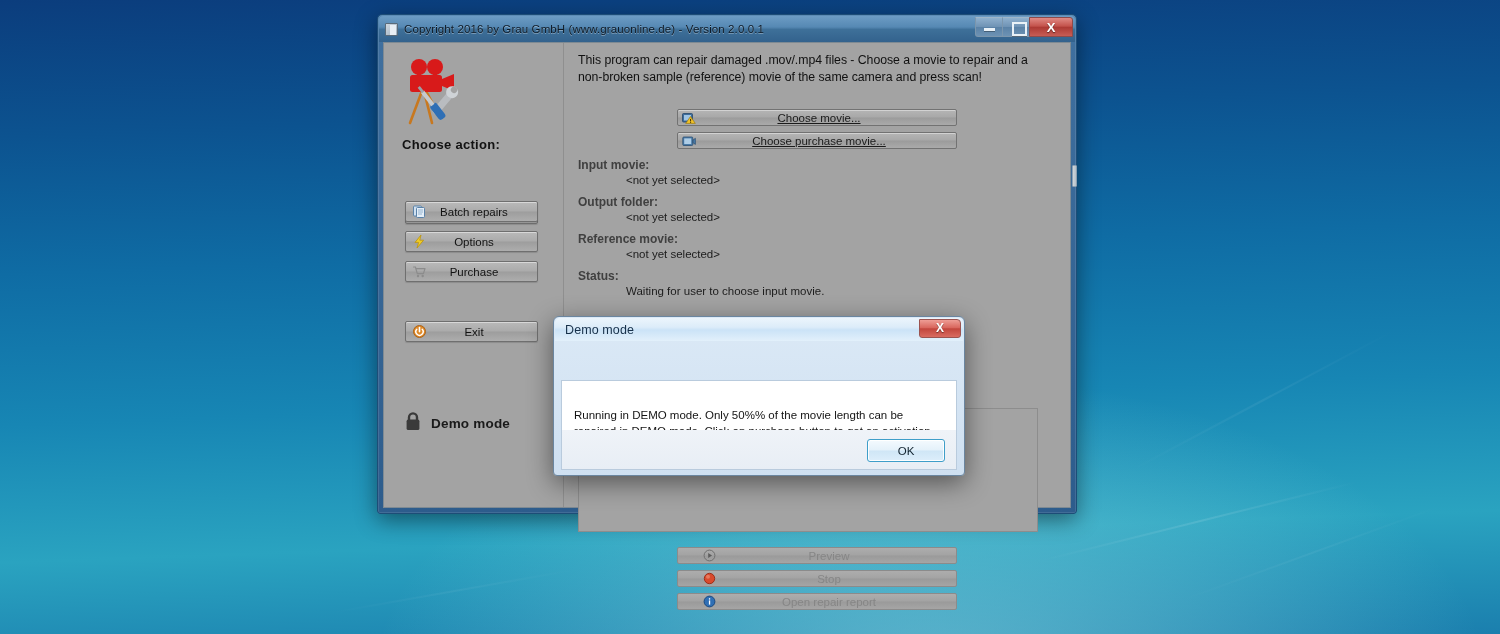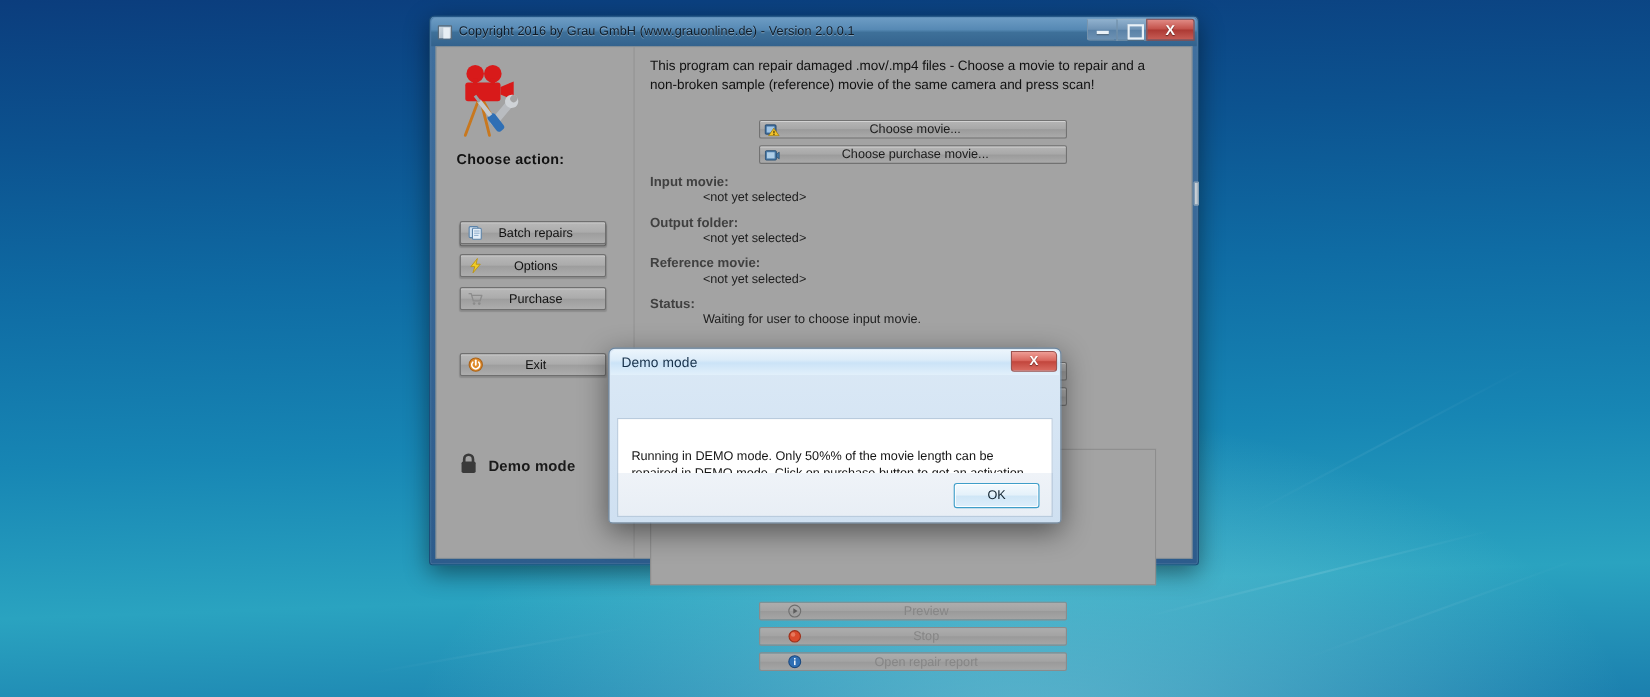--- a/index.html
+++ b/index.html
@@ -27,21 +27,21 @@
     pointer-events: none;
   }
   #streak-1 { left: 1040px; top: 560px; width: 330px; transform: rotate(-14deg); opacity: .55; }
   #streak-2 { left: 1130px; top: 470px; width: 300px; transform: rotate(-28deg); opacity: .30; }
   #streak-3 { left: 330px;  top: 612px; width: 250px; transform: rotate(-10deg); opacity: .25; }
   #streak-4 { left: 1180px; top: 600px; width: 280px; transform: rotate(-20deg); opacity: .25; }
 
   
   #app-window {
     position: absolute;
-    left: 390px; top: 14px;
+    left: 377px; top: 14px;
     width: 700px; height: 500px;
     border: 1px solid #1d4d77;
     border-radius: 5px 5px 3px 3px;
     background: linear-gradient(180deg, #4b7fae 0%, #3f6f9e 6%, #2d5c8c 100%);
     box-shadow: 0 6px 22px rgba(0,0,0,.45), 0 0 0 1px rgba(255,255,255,.10) inset;
     padding: 0;
   }
   #titlebar {
     position: relative;
     height: 26px;
@@ -178,20 +178,21 @@
     display: flex; align-items: center;
     cursor: default;
   }
   .wide-btn .wb-ico {
     width: 18px; height: 14px; flex: none; margin-left: 2px;
     display: flex; align-items: center; justify-content: center;
   }
   .wide-btn .wb-label {
     flex: 1; text-align: center; font-size: 11.5px; color: #1b1b1b;
     padding-right: 16px;
+    text-decoration: underline;
   }
   #btn-choose-movie     { top: 66px; }
   #btn-choose-reference { top: 89px; }
   #btn-scan             { top: 286px; }
   #btn-repair-main      { top: 309px; }
 
   .field-group { position: absolute; left: 14px; }
   .field-label { font-size: 12px; font-weight: bold; color: #404040; line-height: 15px; }
   .field-value { font-size: 11.5px; color: #1c1c1c; line-height: 15px; margin-left: 48px; }
   #fg-input     { top: 115px; }

